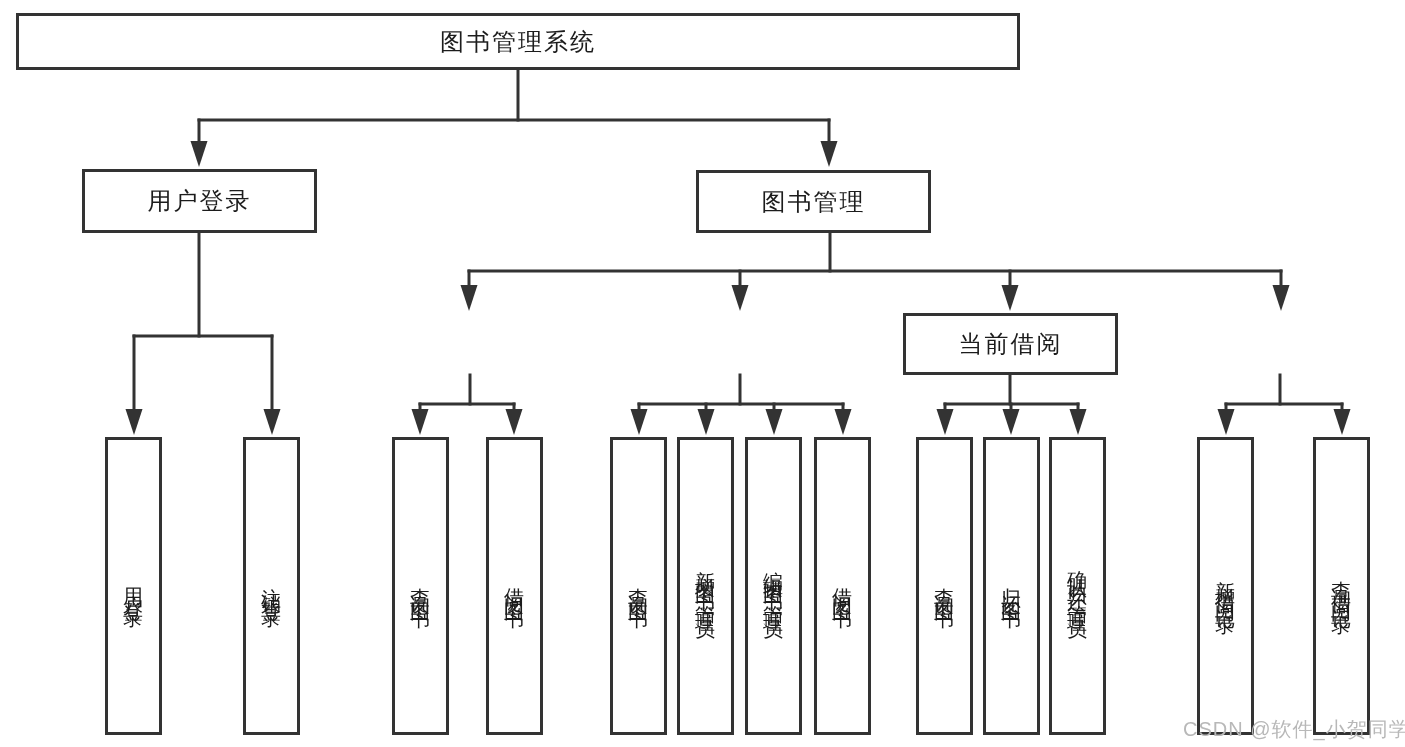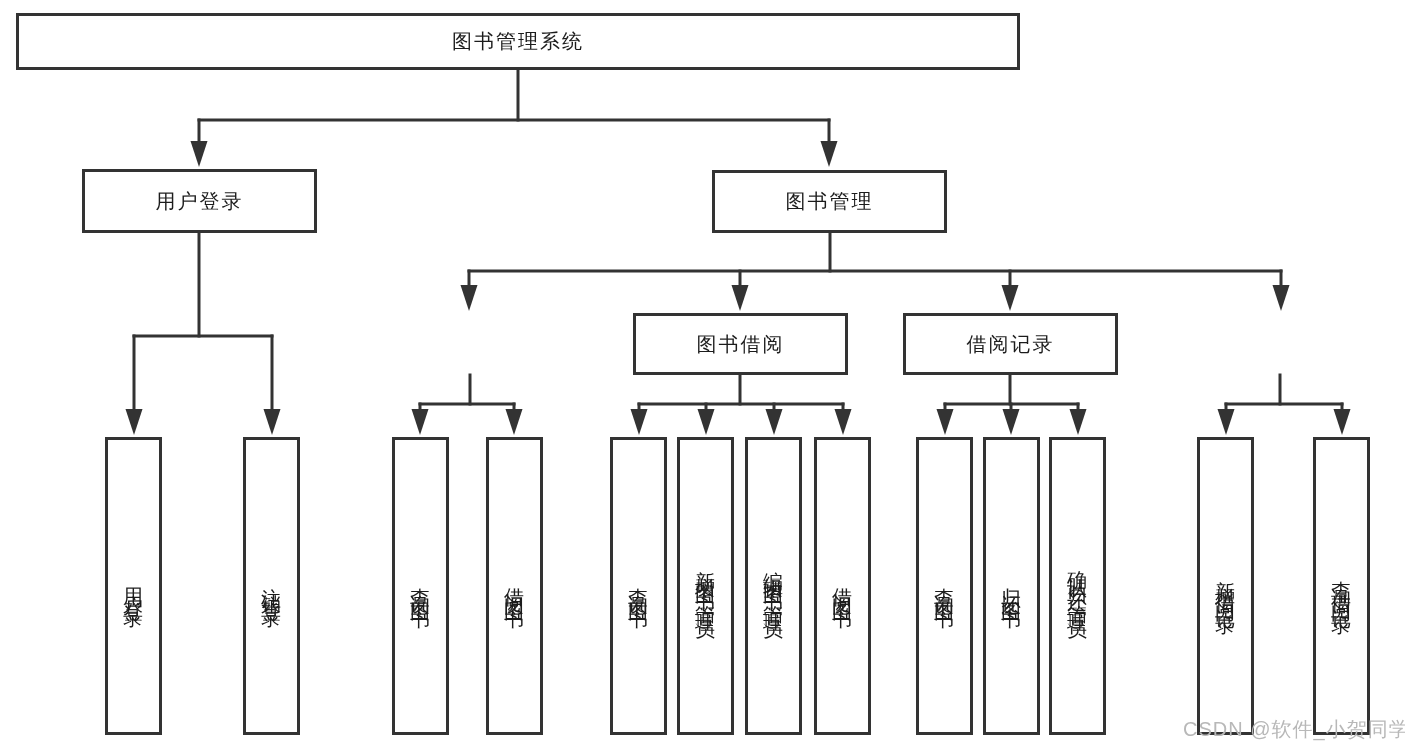--- a/index.html
+++ b/index.html
@@ -4,21 +4,21 @@
 <style>
   html,body{margin:0;padding:0;background:#ffffff;}
   .stage{
     position:relative;width:1405px;height:747px;background:#ffffff;overflow:hidden;
     font-family:"Liberation Sans","DejaVu Sans",sans-serif;
   }
   .box{
     position:absolute;box-sizing:border-box;background:#ffffff;
     border:3px solid #333333;color:#1c1c1c;
     display:flex;align-items:center;justify-content:center;
-    font-size:20px;letter-spacing:2px;white-space:nowrap;
+    font-size:24px;letter-spacing:2px;white-space:nowrap;
   }
   .leaf{
     writing-mode:vertical-rl;text-orientation:mixed;
     letter-spacing:7px;font-size:20px;line-height:1;
     justify-content:center;align-items:center;padding:6px 0;
   }
   #connectors{position:absolute;left:0;top:0;width:1405px;height:747px;}
   .watermark{
     position:absolute;left:1183px;top:716px;z-index:5;
     font-size:20px;color:#b8b8b8;letter-spacing:1px;white-space:nowrap;
@@ -84,29 +84,26 @@
       <polygon points="1333.5,409 1350.5,409 1342,435" fill="#333333"></polygon>
     </svg>
 
   <div class="box" style="left:16px;top:13px;width:1004px;height:57px;">
     <span>图书管理系统</span>
   </div>
 
   <div class="box" style="left:82px;top:169px;width:235px;height:64px;">
     <span>用户登录</span>
   </div>
-  <div class="box" style="left:712px;top:170px;width:235px;height:63px;">
+  <div class="box" style="left:696px;top:170px;width:235px;height:63px;">
     <span>图书管理</span>
   </div>
 
-  <div class="box" style="left:633px;top:313px;width:215px;height:62px;">
-    <span>图书借阅</span>
-  </div>
   <div class="box" style="left:903px;top:313px;width:215px;height:62px;">
-    <span>借阅记录</span>
+    <span>当前借阅</span>
   </div>
 
   <div class="box leaf" style="left:105px;top:437px;width:57px;height:298px;">
     <span>用户登录</span>
   </div>
   <div class="box leaf" style="left:243px;top:437px;width:57px;height:298px;">
     <span>注销登录</span>
   </div>
 
   <div class="box leaf" style="left:392px;top:437px;width:57px;height:298px;">

